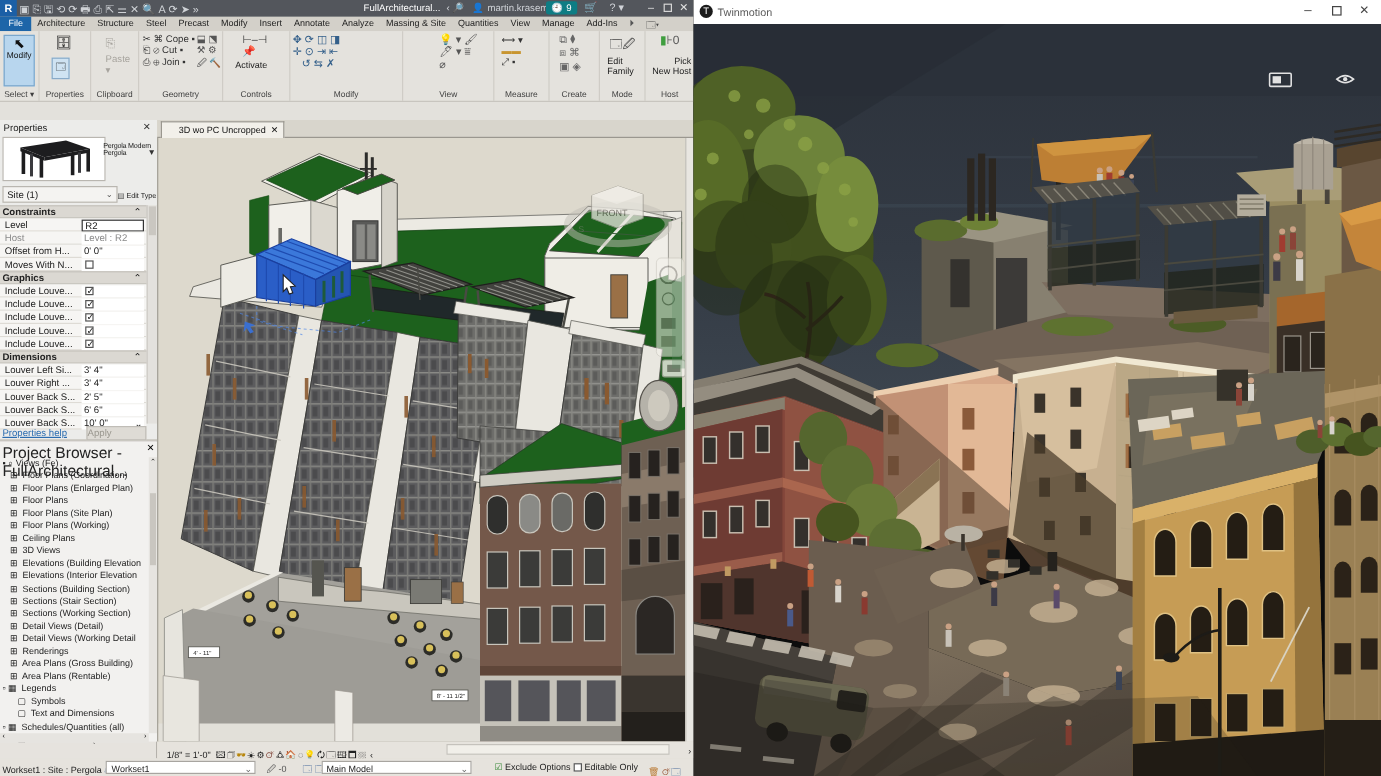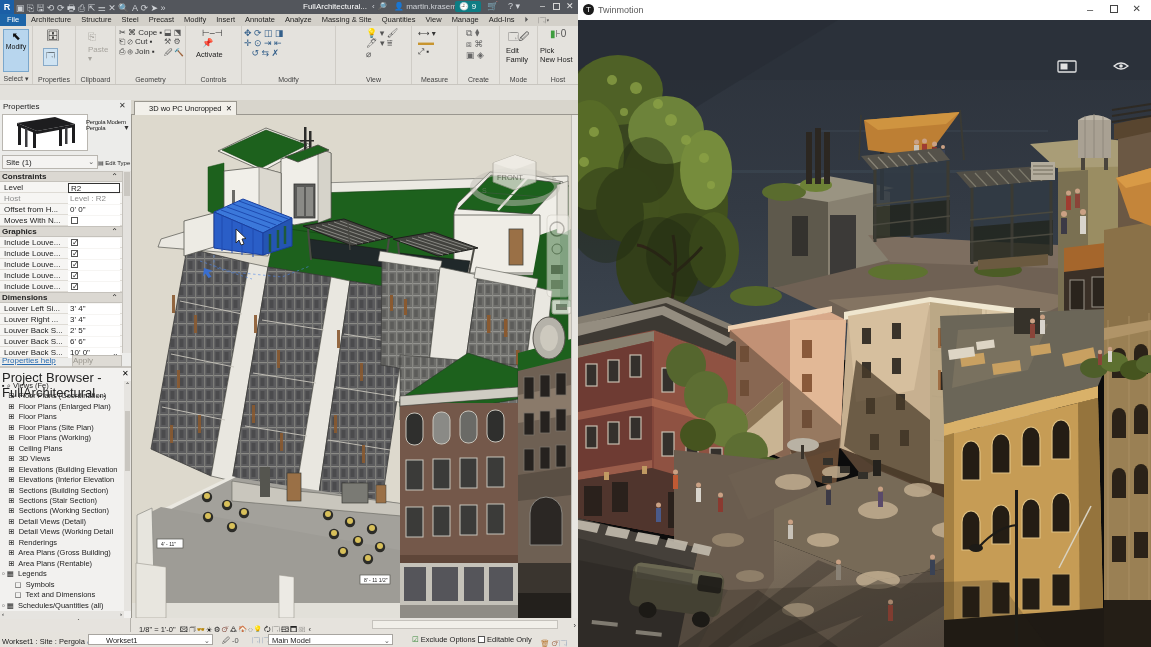--- a/index.html
+++ b/index.html
@@ -111,21 +111,21 @@
           <span class="abs" style="left:8px;top:2px;font-size:9px;color:#666">⧉ ⧫<br>⧈ ⌘<br>▣ ◈</span>
           <div class="rlabel">Create</div>
         </div>
     <div class="rsec" style="left:500px;width:38px">
           <span class="abs" style="left:8px;top:3px;font-size:10px;color:#444">🗔🖉</span>
           <span class="abs" style="left:6px;top:20px;font-size:7.5px;color:#222;width:26px">Edit<br>Family</span>
           <div class="rlabel">Mode</div>
         </div>
     <div class="rsec" style="left:538px;width:40px;border-right:none">
           <span class="abs" style="left:12px;top:2px;font-size:10px"><span style="color:#3f9e3f">▮</span><span style="color:#555">⊦0</span></span>
-          <span class="abs" style="left:2px;top:20px;font-size:7.5px;color:#222;text-align:left;width:36px">Pick<br>New Host</span>
+          <span class="abs" style="left:2px;top:20px;font-size:7.5px;color:#222;text-align:right;width:36px">Pick<br>New Host</span>
           <div class="rlabel">Host</div>
         </div>
   </div>
   <div id="lpanel">
 
     <div class="abs" style="left:0;top:0;width:131px;height:268px;background:#ececea;border-bottom:2px solid #c9c6c0">
       <div class="abs" style="left:3px;top:2px;font-size:8px;color:#222">Properties</div>
           <div class="abs" style="left:119px;top:1px;font-size:8px;color:#333">✕</div>
       <div class="abs" style="left:2px;top:14px;width:86px;height:37px;background:#fff;border:1px solid #b9b6b0">
         <svg width="84" height="35" viewBox="0 0 84 35">
@@ -536,21 +536,21 @@
     </svg></div>
     <div id="vscroll"></div>
     <div id="viewctl">
           <span class="abs" style="left:8px;top:3px;white-space:nowrap">1/8" = 1'-0"&nbsp;&nbsp;<span style="letter-spacing:1px">🖾🗇<span style="color:#b8860b">🕶</span>☀⚙<span style="color:#7a3b2e">🜚</span>🜛🏠◌💡🗘🗔🖽🗖⛆</span> ‹</span>
           <span class="abs" style="left:241px;top:2px;width:186px;height:9px;background:#f1efe9;border:1px solid #c5c2bc"></span>
           <span class="abs" style="right:2px;top:3px">›</span>
         </div>
   </div>
   <div id="rstatus">
     <span class="abs" style="left:2px;top:4px;white-space:nowrap">Workset1 : Site : Pergola <span style="color:#4a6a9a">🕭</span></span>
-    <span class="abs" style="left:88px;top:2px;width:125px;height:11px;background:#fff;border:1px solid #a8a5a0;font-size:7.5px;padding:1px 0 0 17px">Workset1<span style="position:absolute;right:2px;color:#666">⌄</span></span>
+    <span class="abs" style="left:88px;top:2px;width:125px;height:11px;background:#fff;border:1px solid #a8a5a0;font-size:7.5px;padding:1px 0 0 4px">Workset1<span style="position:absolute;right:2px;color:#666">⌄</span></span>
     <span class="abs" style="left:222px;top:3px;color:#555">🖉 -0</span>
     <span class="abs" style="left:252px;top:3px;color:#46689a">🗔 🗔</span>
     <span class="abs" style="left:268px;top:2px;width:125px;height:11px;background:#fff;border:1px solid #a8a5a0;font-size:7.5px;padding:1px 0 0 3px">Main Model<span style="position:absolute;right:2px;color:#666">⌄</span></span>
     <span class="abs" style="left:412px;top:3px"><span style="color:#3c8a3c">☑</span> Exclude Options</span>
     <span class="abs" style="left:478px;top:3px"><span class="chk"></span> Editable Only</span>
     <span class="abs" style="left:540px;top:3px;color:#b8762e">🗑 <span style="color:#9a5a3a">🜚</span><span style="color:#4a6a9a">🗔</span></span>
   </div>
 </div>
 
 <div id="tm">

